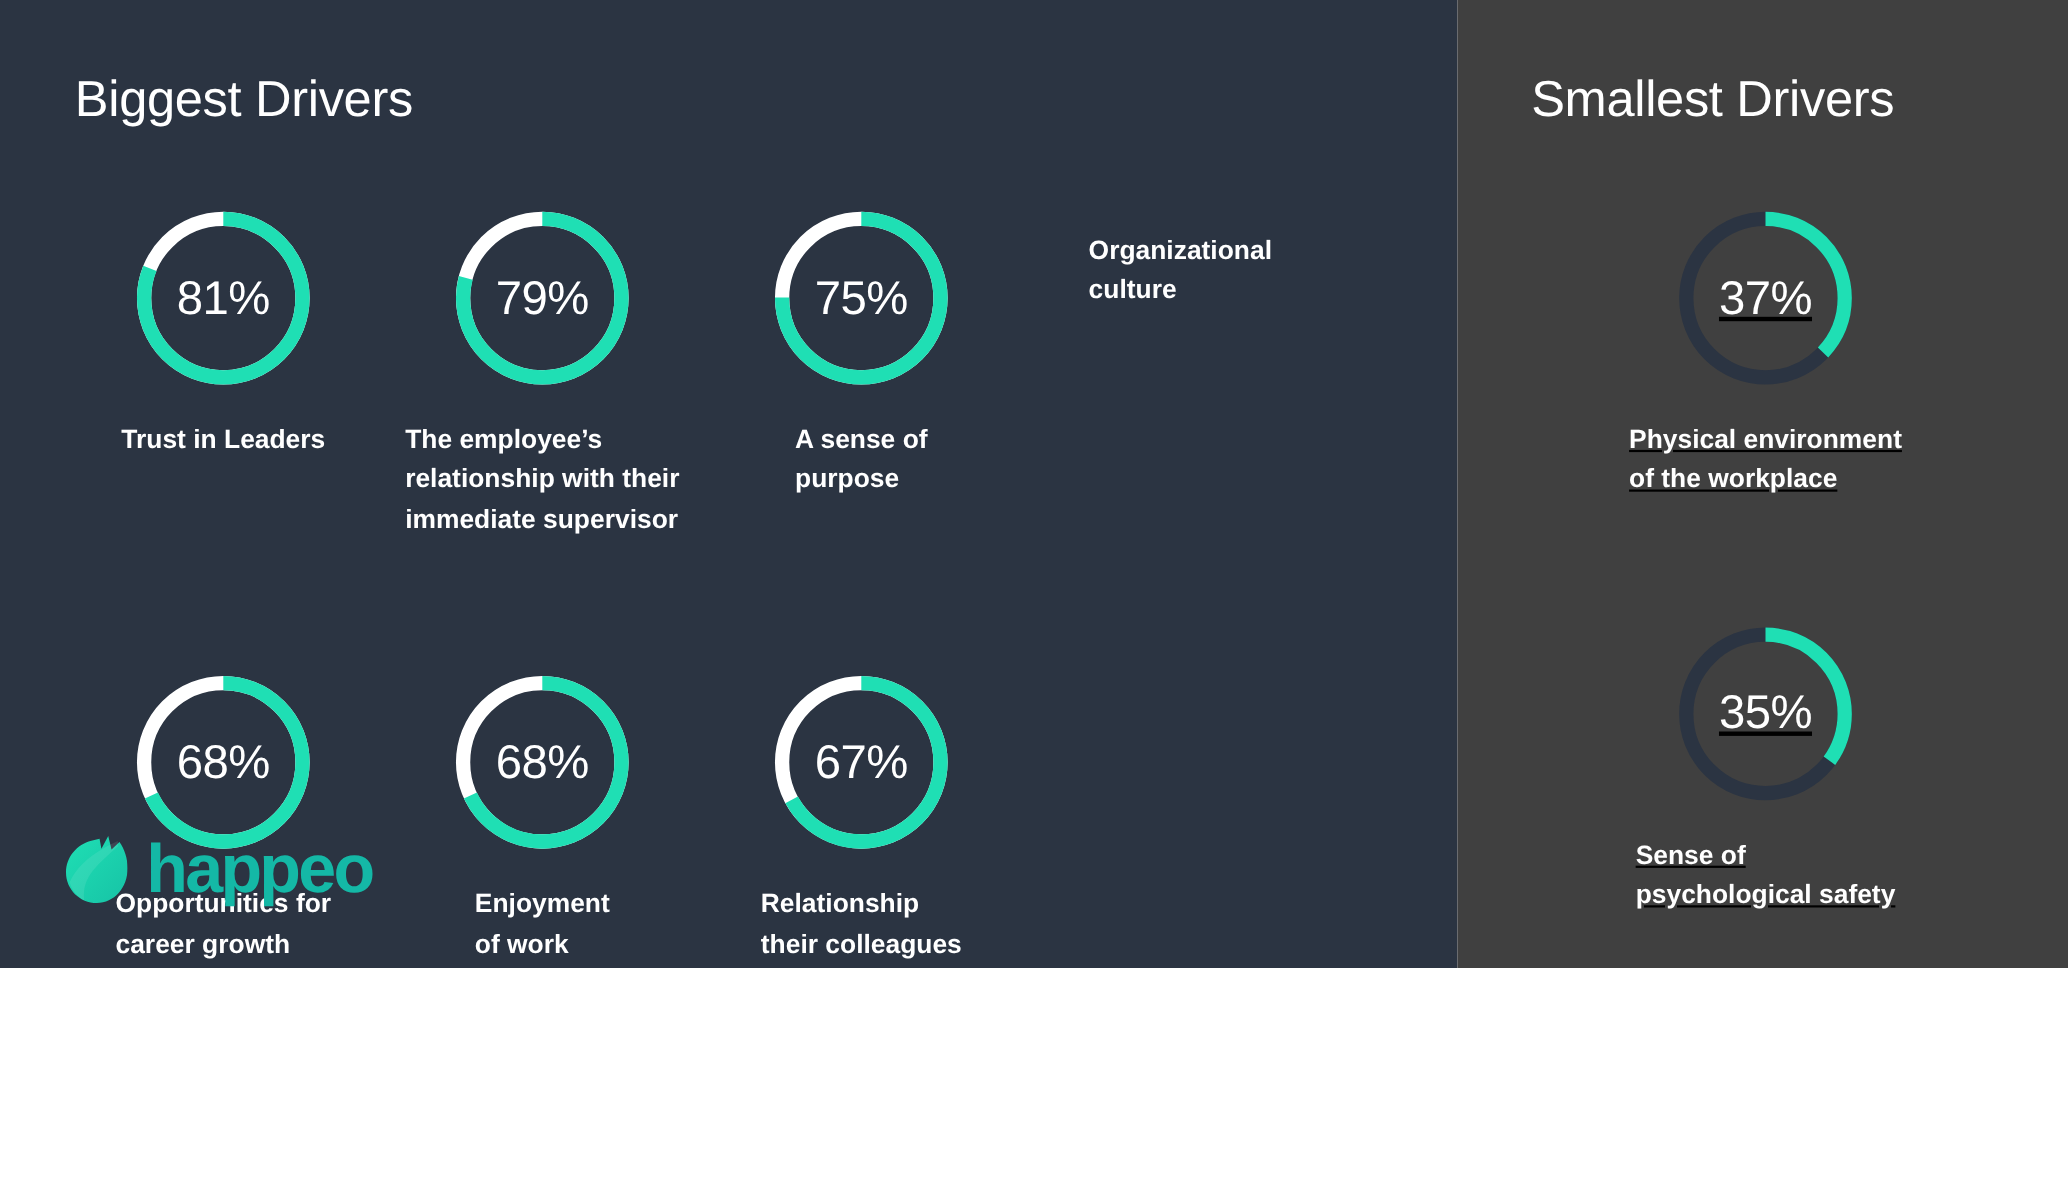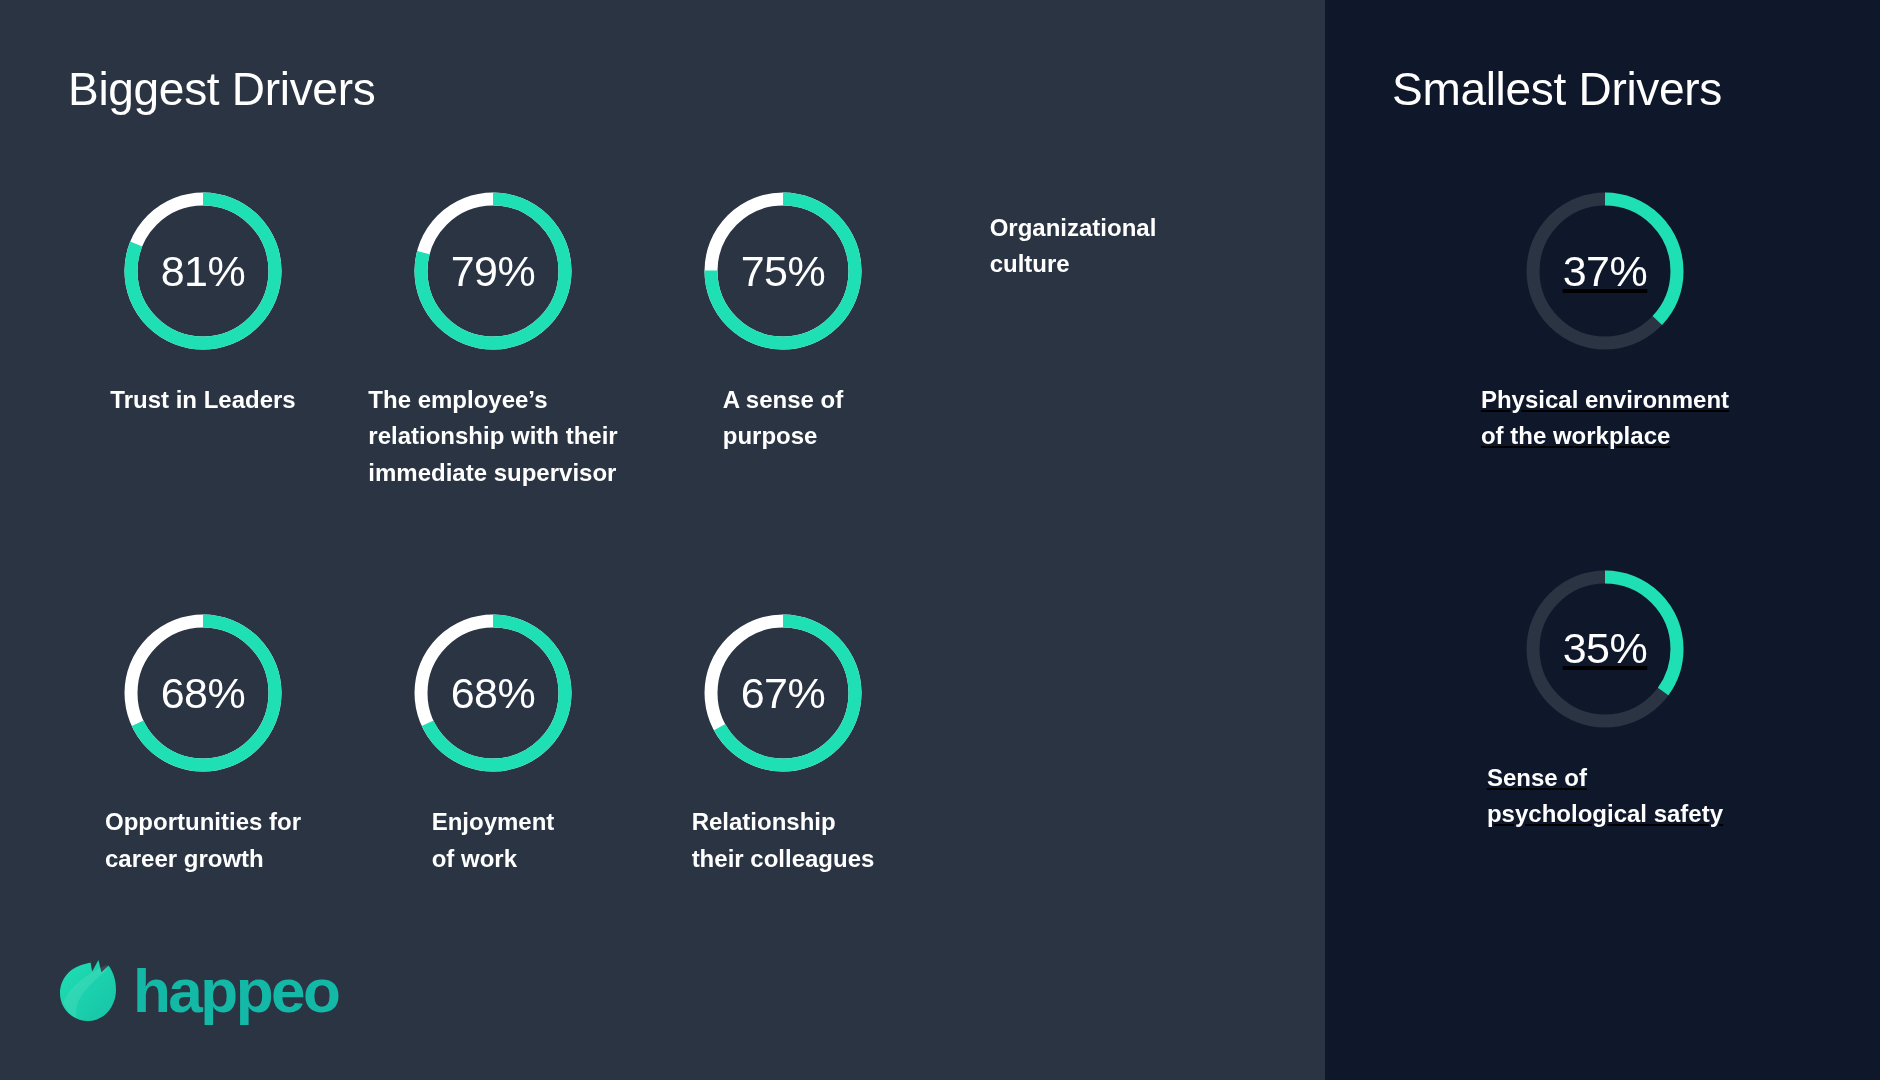--- a/index.html
+++ b/index.html
@@ -4,23 +4,23 @@
 <style>
   * { margin:0; padding:0; box-sizing:border-box; }
   html, body {
     width:1880px; height:1080px;
     font-family:"Liberation Sans", sans-serif;
     overflow:hidden;
   }
   body { display:flex; }
 
   
-  .panel { position:relative; height:1080px; }
+  .panel { position:relative; height:880px; }
   #panel-left  { width:1325px; background:#2b3442; }
-  #panel-right { width:555px;  background:#0f172a; }
+  #panel-right { width:555px;  background:#404040; }
 
   
   .panel-title {
     position:absolute;
     color:#ffffff;
     font-size:46px;
     font-weight:400;
     letter-spacing:-0.3px;
     white-space:nowrap;
   }

